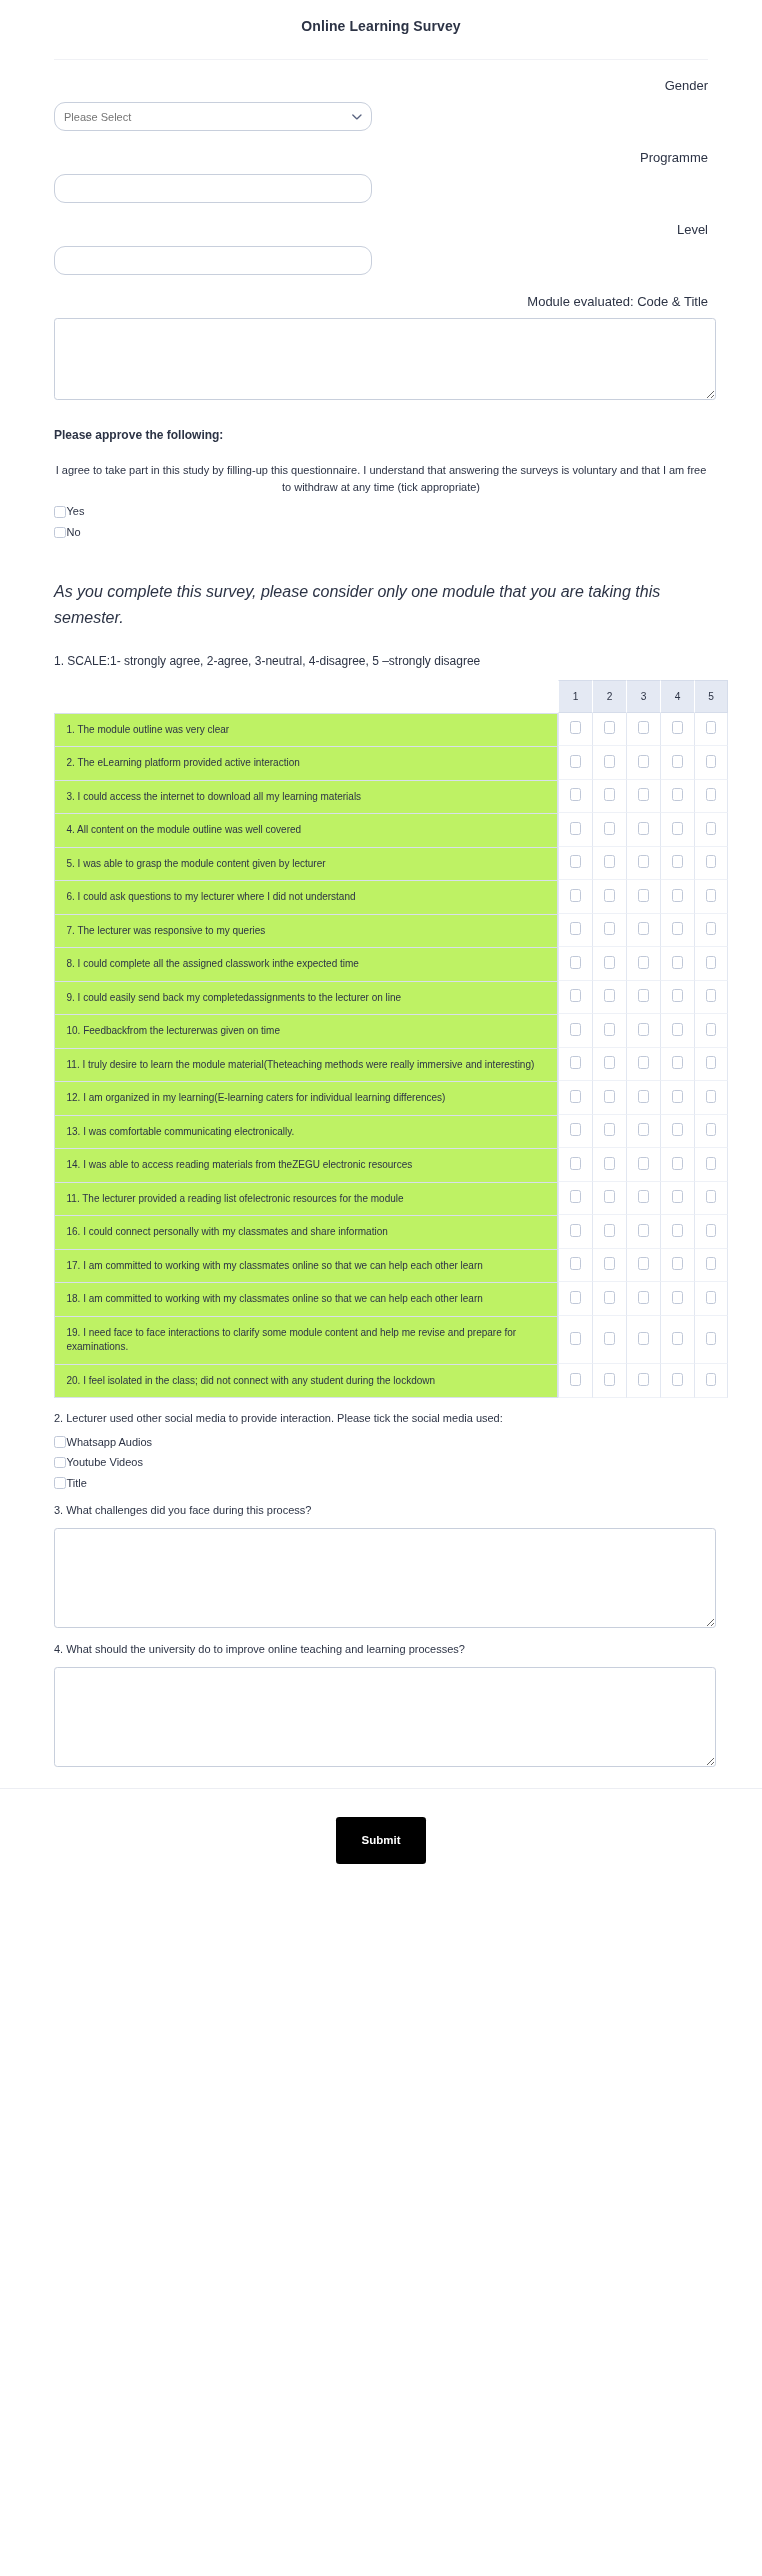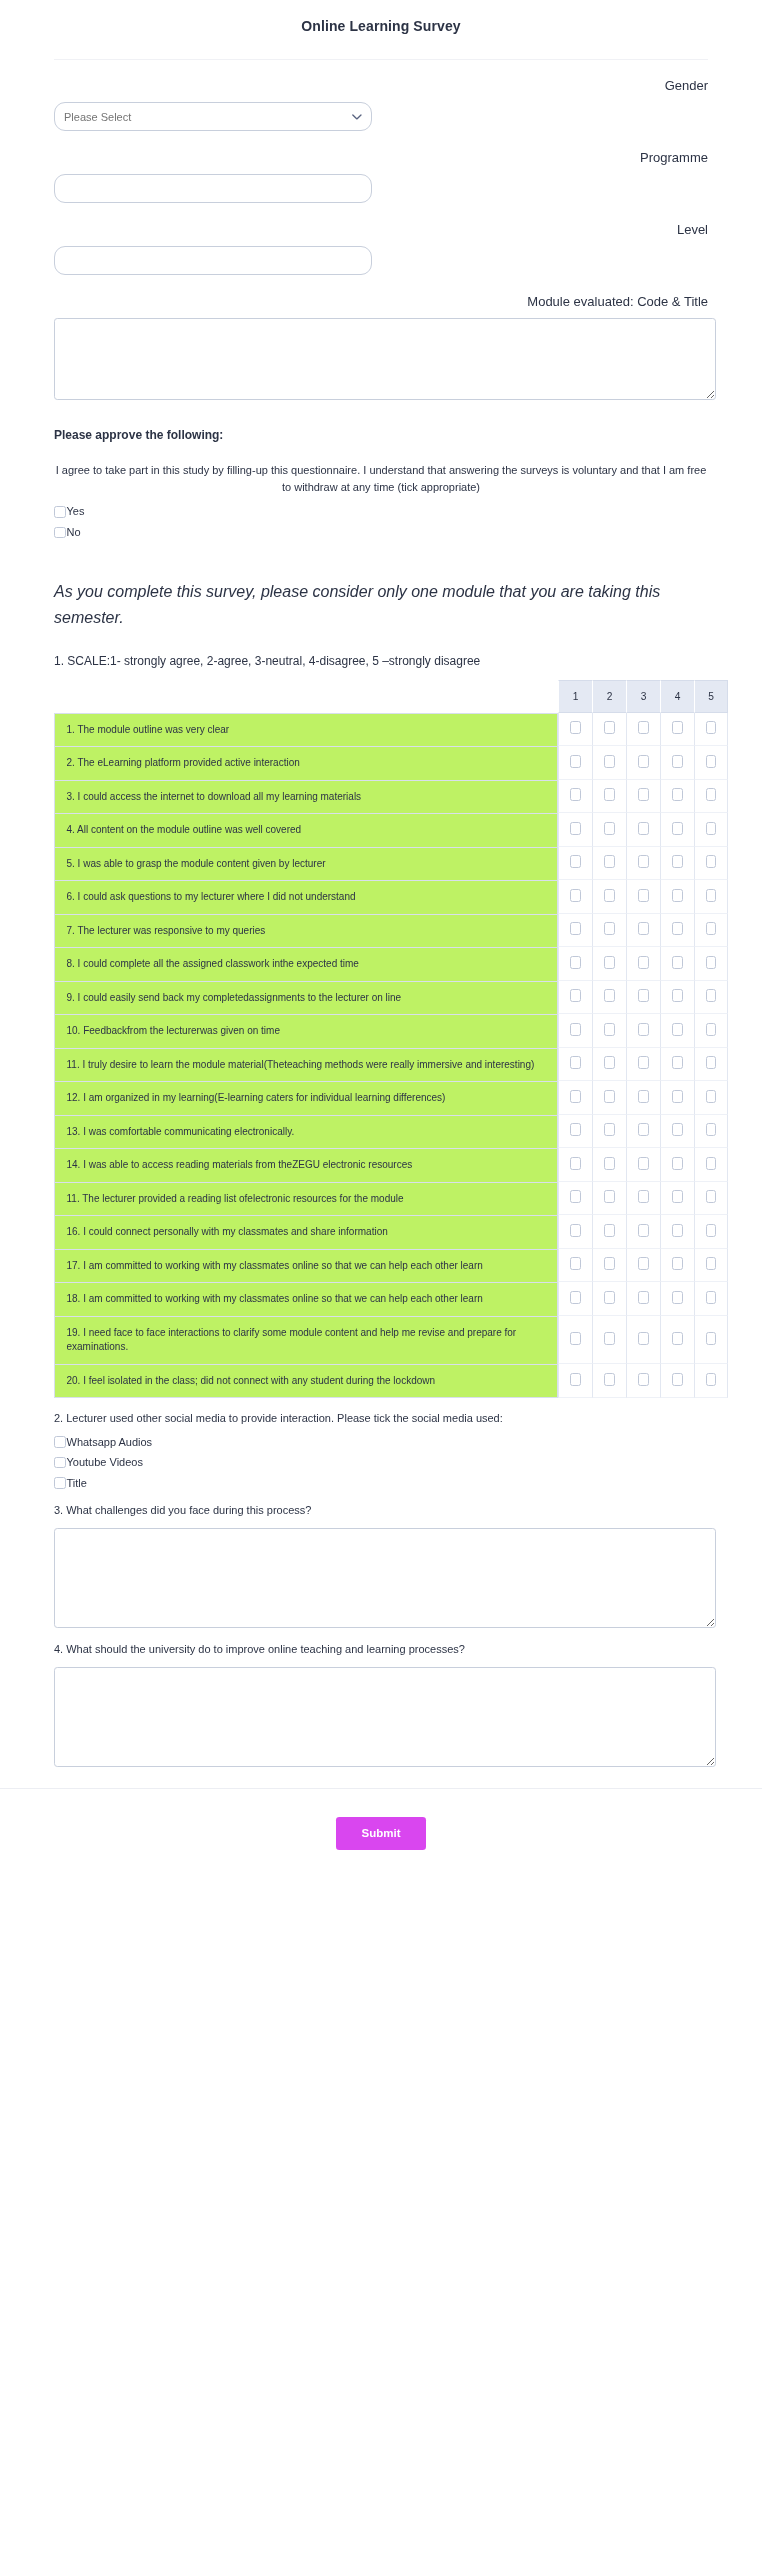--- a/index.html
+++ b/index.html
@@ -234,29 +234,29 @@
   .footer-rule {
     height: 0.8px;
     background: #eceef3;
     margin: 21px 0 0 0;
   }
   .submit-area {
     text-align: center;
     padding: 28px 0 33px 0;
   }
   .submit-btn {
-    background: #d946ef;
+    background: #000000;
     color: #ffffff;
     border: none;
     border-radius: 3.3px;
     font-size: 11.5px;
     font-weight: bold;
     font-family: "Liberation Sans", sans-serif;
     padding: 0 24.6px;
-    height: 33px;
+    height: 47px;
     min-width: 90px;
     cursor: pointer;
   }
 </style>
 </head>
 <body>
 
 <div class="page">
 
   <div class="form-header">

